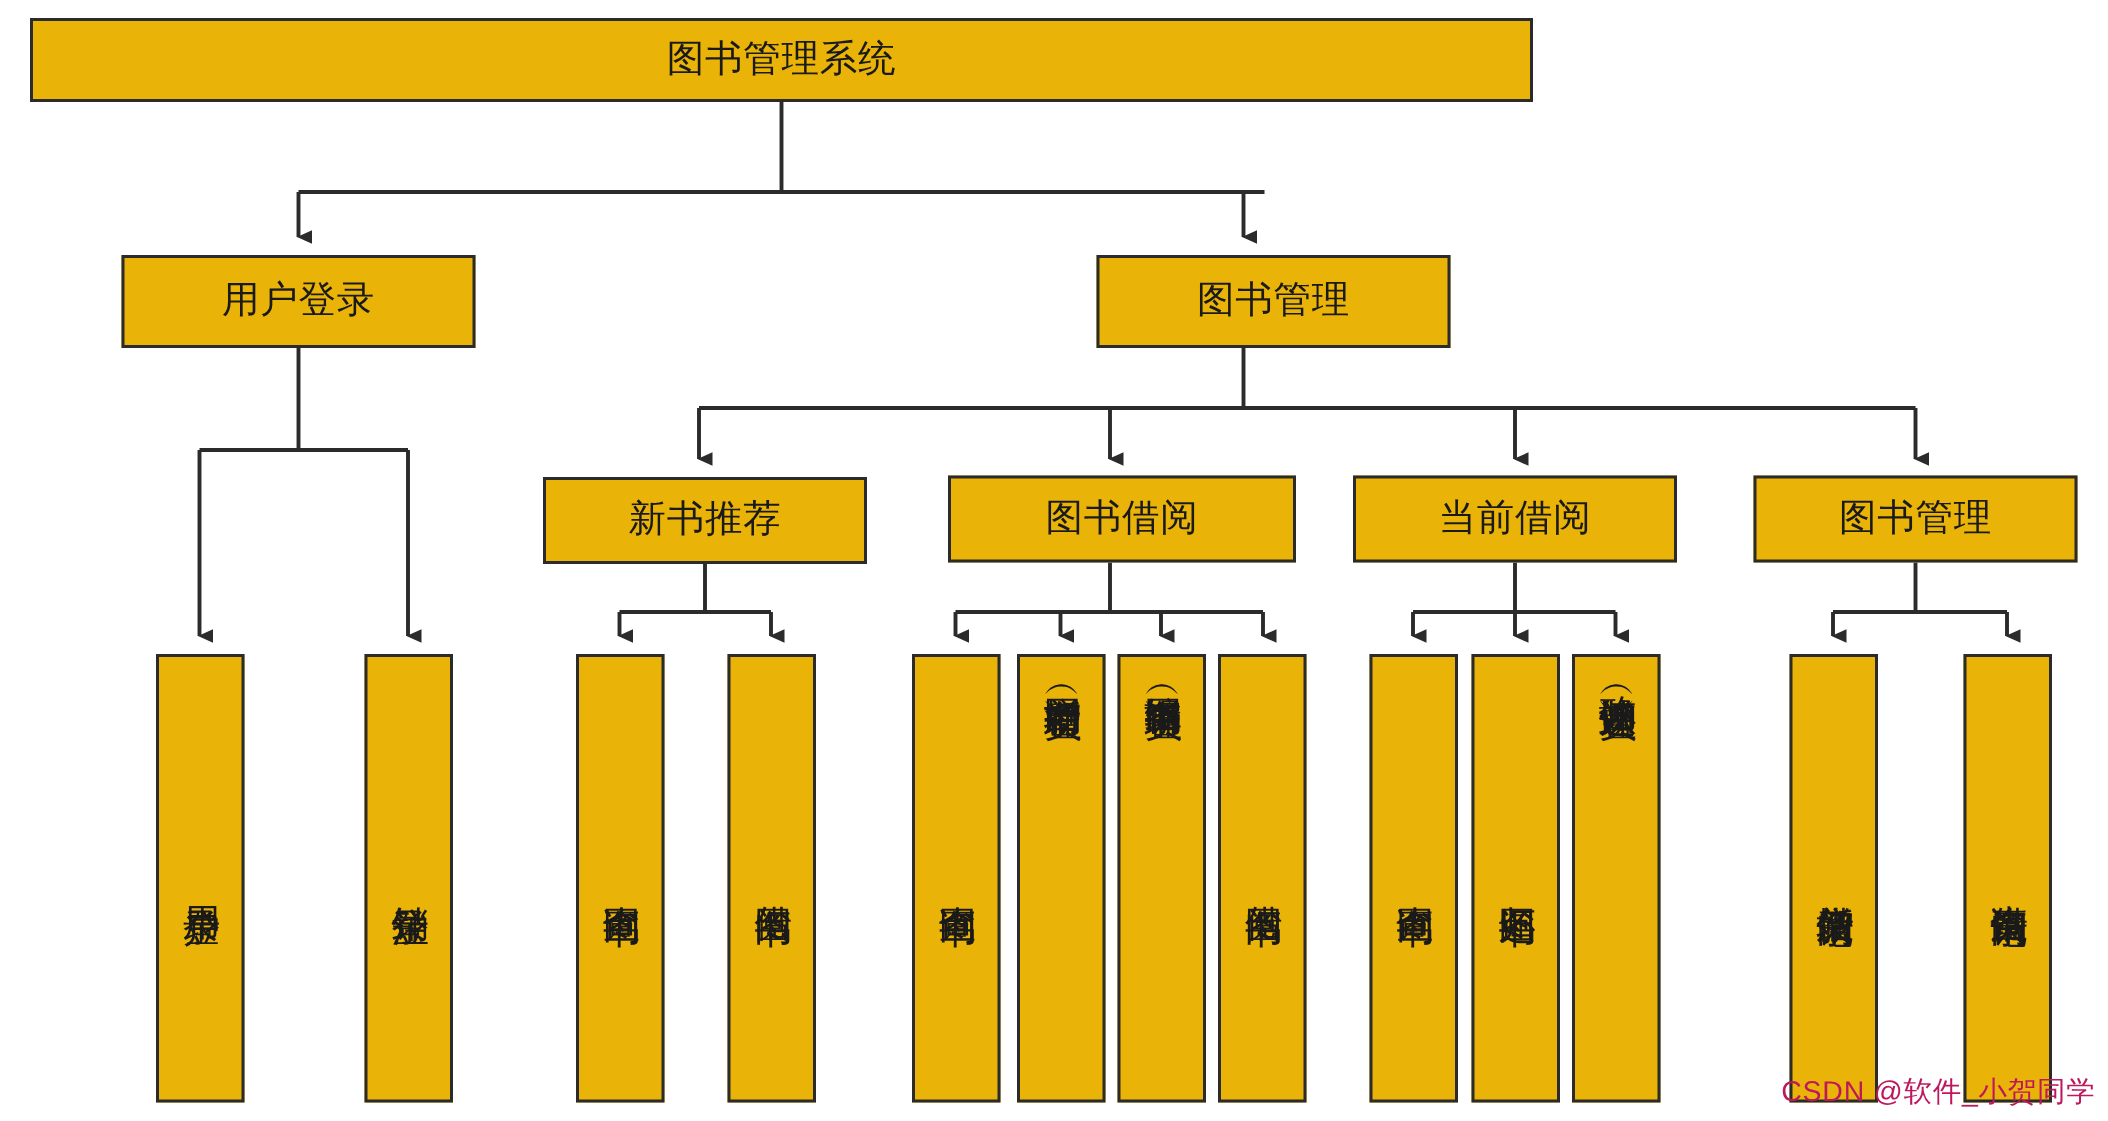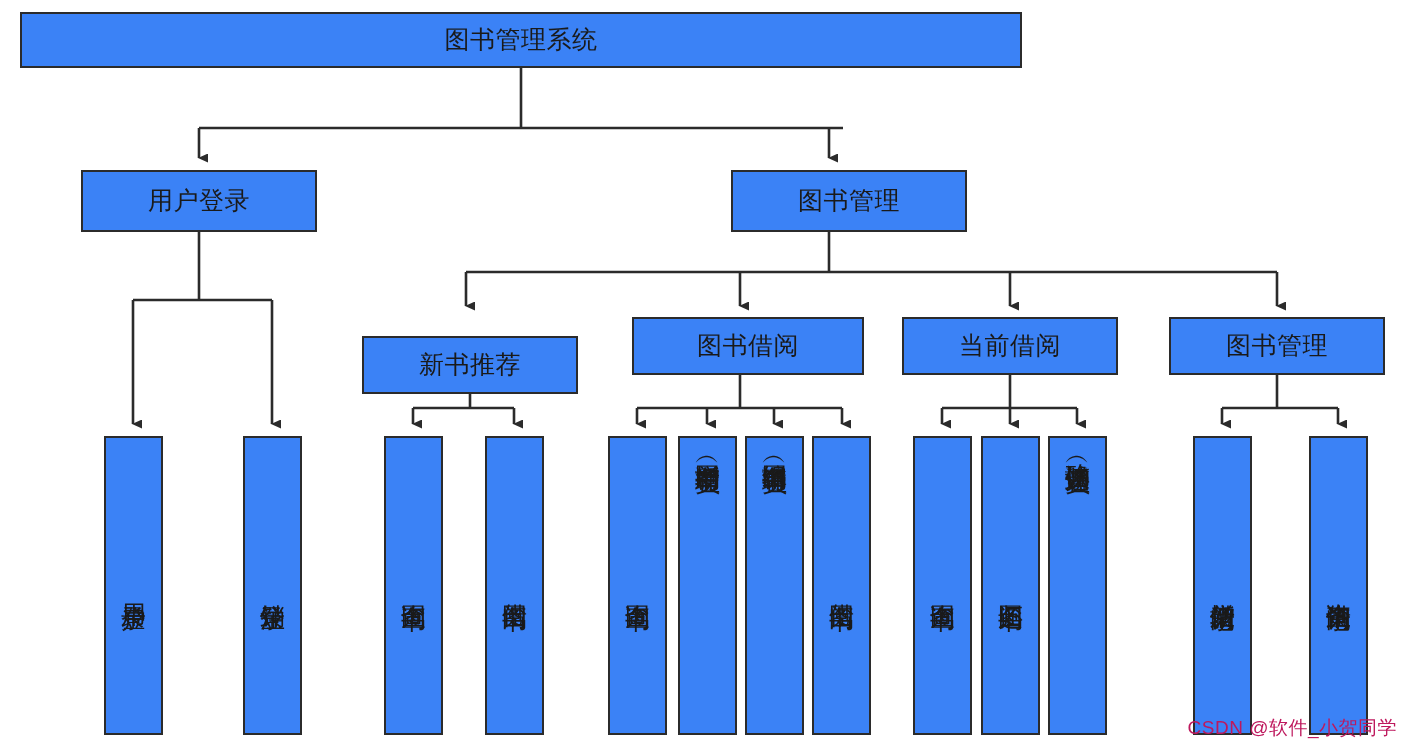--- a/index.html
+++ b/index.html
@@ -20,21 +20,21 @@
   .svg-layer {
     position: absolute;
     left: 0;
     top: 0;
     width: 1405px;
     height: 747px;
   }
   .node {
     position: absolute;
     box-sizing: border-box;
-    background: #3b82f6;
+    background: #eab308;
     border: 2px solid #2b2b2b;
     display: flex;
     align-items: center;
     justify-content: center;
     color: #1a1a1a;
     z-index: 3;
   }
   .node-label {
     display: block;
     text-align: center;
@@ -139,21 +139,21 @@
   </div>
 
   <div class="node h-node" style="left:81px; top:170px; width:236px; height:62px;">
     <span class="node-label">用户登录</span>
   </div>
 
   <div class="node h-node" style="left:711px; top:170px; width:236px; height:62px;margin-left:20px;">
     <span class="node-label">图书管理</span>
   </div>
 
-  <div class="node h-node" style="left:362px; top:336px; width:216px; height:58px;">
+  <div class="node h-node" style="left:362px; top:318px; width:216px; height:58px;">
     <span class="node-label">新书推荐</span>
   </div>
 
   <div class="node h-node" style="left:632px; top:317px; width:232px; height:58px;">
     <span class="node-label">图书借阅</span>
   </div>
 
   <div class="node h-node" style="left:902px; top:317px; width:216px; height:58px;">
     <span class="node-label">当前借阅</span>
   </div>

